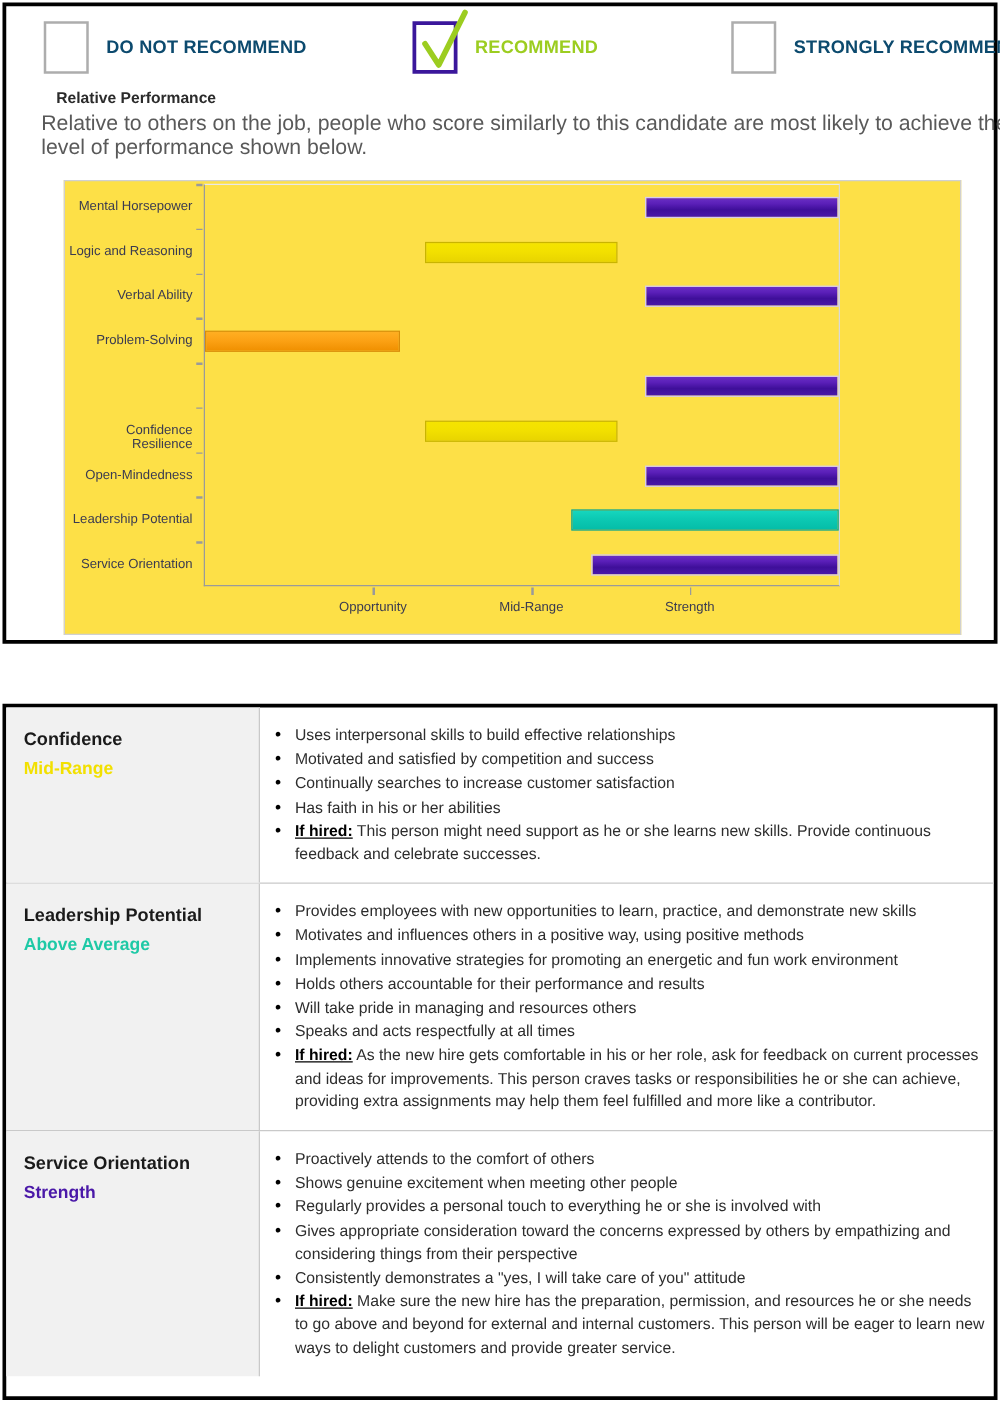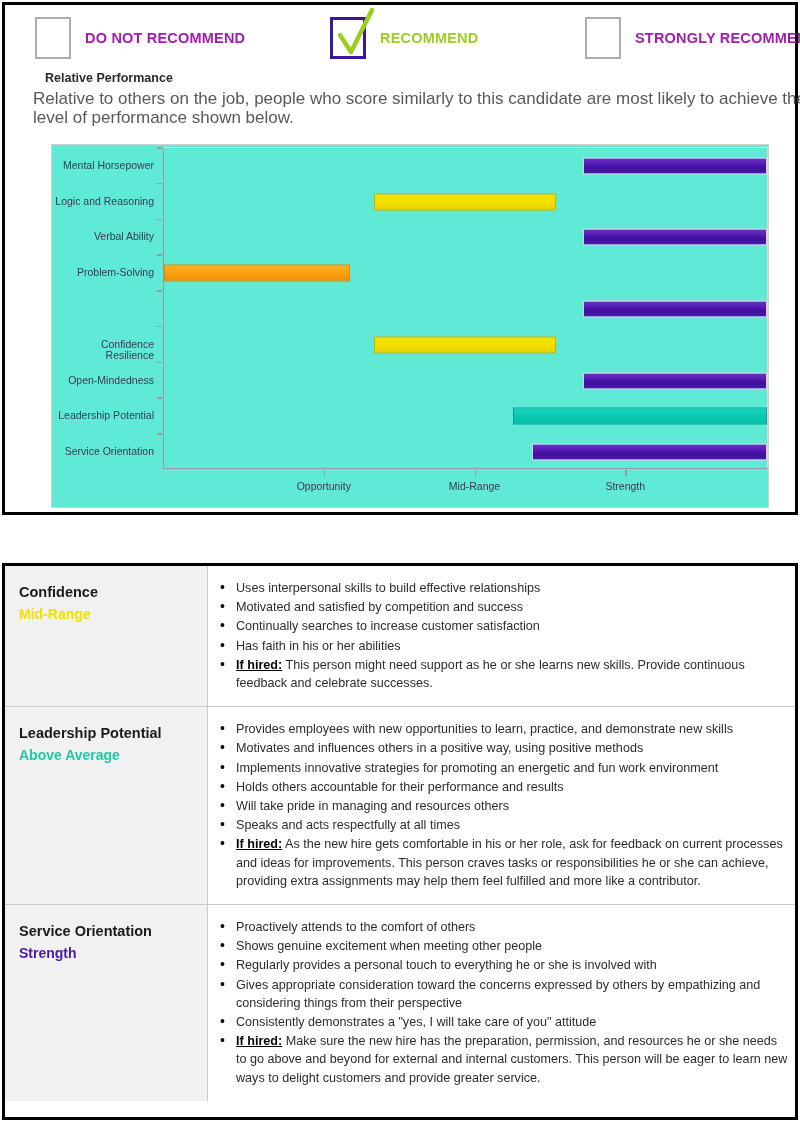--- a/index.html
+++ b/index.html
@@ -50,21 +50,21 @@
   .rec-check {
     position: absolute;
     left: -2px; top: -12px;
     width: 48px; height: 52px;
     overflow: visible;
   }
   .rec-label {
     font-size: 14.5px;
     font-weight: bold;
     letter-spacing: .2px;
-    color: #a21caf;
+    color: #0c4a6e;
     white-space: nowrap;
   }
   .rec-label.active { color: #9ccd20; }
 
   
   .rp-head {
     position: absolute;
     left: 8px; top: 66px;
     font-size: 12.5px;
     font-weight: bold;
@@ -80,26 +80,26 @@
     color: #595959;
     margin-left: 20px;
   }
 
   
   .chart-frame {
     position: absolute;
     left: 46px; top: 139px;
     width: 718px; height: 364px;
     border: 1px solid #d0d0d0;
-    background: #5eead4;
+    background: #fde047;
   }
   .plot {
     position: absolute;
     left: 111px; top: 2px;
-    width: 605px; height: 322px;
+    width: 509px; height: 322px;
     border-left: 1.5px solid #9a9a9a;
     border-bottom: 1.5px solid #9a9a9a;
     border-right: 1px solid #d8d8d8;
     border-top: 1px solid #e8e8e8;
   }
   .ylabels {
     position: absolute;
     left: 0; top: 2px;
     width: 108px; height: 322px;
   }

